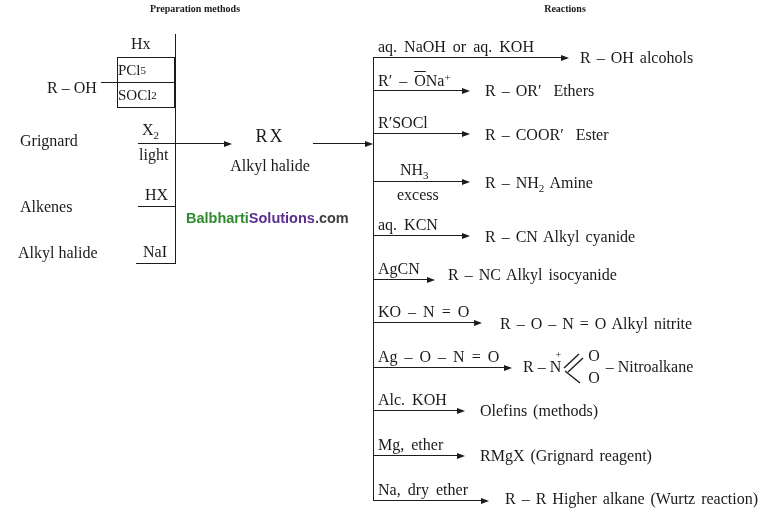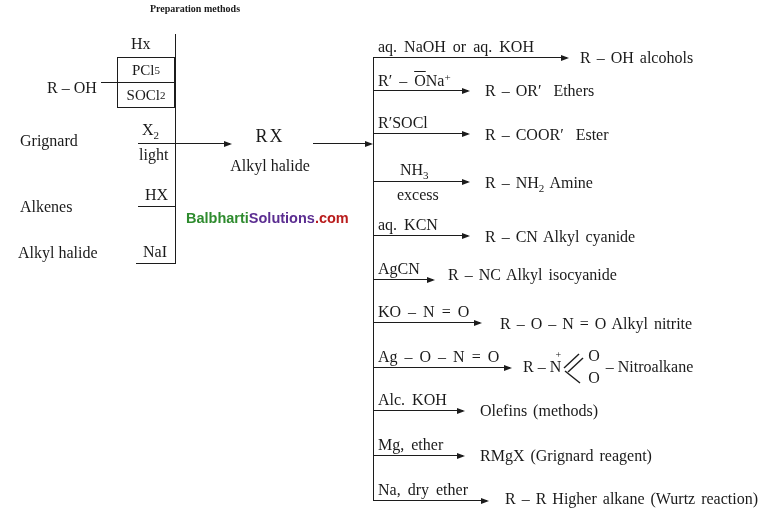--- a/index.html
+++ b/index.html
@@ -20,21 +20,21 @@
     border-top:3.5px solid transparent; border-bottom:3.5px solid transparent;
   }
   .vline { position:absolute; width:0; border-left:1.4px solid #1c1c1c; }
   .s-sub { font-size:11px; vertical-align:-4px; }
   .s-sup { font-size:11px; vertical-align:5px; }
   .s-over{ text-decoration:overline; }
   .prep-box {
     position:absolute; left:117px; top:57px; width:58px; height:51px;
     border:1.4px solid #1c1c1c; display:flex; flex-direction:column;
   }
-  .prep-cell { flex:1; display:flex; align-items:center; justify-content:center;
+  .prep-cell { flex:1; display:flex; align-items:center; justify-content:flex-start;
     font-size:15px; white-space:pre; }
   .prep-cell + .prep-cell { border-top:1.4px solid #1c1c1c; }
   .rxn { position:absolute; left:373px; width:0; height:0; overflow:visible; }
   .rxn .reagent { position:absolute; font-size:16px; white-space:pre; word-spacing:3px; }
   .rxn .product { position:absolute; font-size:16px; white-space:pre; word-spacing:2px; }
   .rxn .condition { position:absolute; font-size:16px; white-space:pre; }
   .watermark { position:absolute; left:186px; top:210px;
     font-family:"Liberation Sans", sans-serif; font-weight:bold; font-size:14.5px;
     white-space:nowrap; }
   .nitro { position:absolute; display:flex; align-items:center; height:42px; white-space:nowrap; }
@@ -45,20 +45,21 @@
   .nsuffix { font-size:16px; margin-left:6px; }
   .rx-big { font-size:18px; letter-spacing:2px; text-align:center; }
   .centered { text-align:center; }
 </style>
 </head>
 <body>
 
 <div id="stage">
 
   <div class="abs title" style="left:110px; top:3px; width:170px;">Preparation methods</div>
+  <div class="abs title" style="left:520px; top:3px; width:90px;">Reactions</div>
 
   <div class="abs txt" style="left:47px; top:80px;"><span>R – OH</span></div>
   <div class="bar" style="left:101px; top:82px; width:16px;"></div>
 
   <div class="abs txt" style="left:131px; top:36px;">Hx</div>
 
   <div class="prep-box">
     <div class="prep-cell"><span>PCl</span><span class="s-sub">5</span></div>
     <div class="prep-cell"><span>SOCl</span><span class="s-sub">2</span></div>
   </div>
@@ -75,21 +76,21 @@
   <div class="arrow" style="left:313px; top:143px; width:58px;"></div>
 
   <div class="abs txt" style="left:20px; top:199px;">Alkenes</div>
   <div class="abs txt" style="left:145px; top:187px;">HX</div>
   <div class="bar" style="left:138px; top:206px; width:37px;"></div>
 
   <div class="abs txt" style="left:18px; top:245px;">Alkyl halide</div>
   <div class="abs txt" style="left:143px; top:244px;">NaI</div>
   <div class="bar" style="left:136px; top:263px; width:39px;"></div>
 
-  <div class="watermark"><span style="color: rgb(46, 139, 46);">Balbharti</span><span style="color: rgb(91, 45, 145);">Solutions</span><span style="color: #b91c1c;">.com</span></div>
+  <div class="watermark"><span style="color: rgb(46, 139, 46);">Balbharti</span><span style="color: rgb(91, 45, 145);">Solutions</span><span style="color: #404040;">.com</span></div>
 
   <div class="vline" style="left:373px; top:57px; height:443px;"></div>
 
   <div class="rxn" style="top:57px;">
     <span class="reagent" style="left:5px; top:-19px;"><span>aq. NaOH or aq. KOH</span></span>
     <div class="arrow" style="left:0; top:0; width:194px;"></div>
     <span class="product" style="left:207px; top:-8px;"><span>R – OH alcohols</span></span>
   </div>
 
   <div class="rxn" style="top:90px;">

